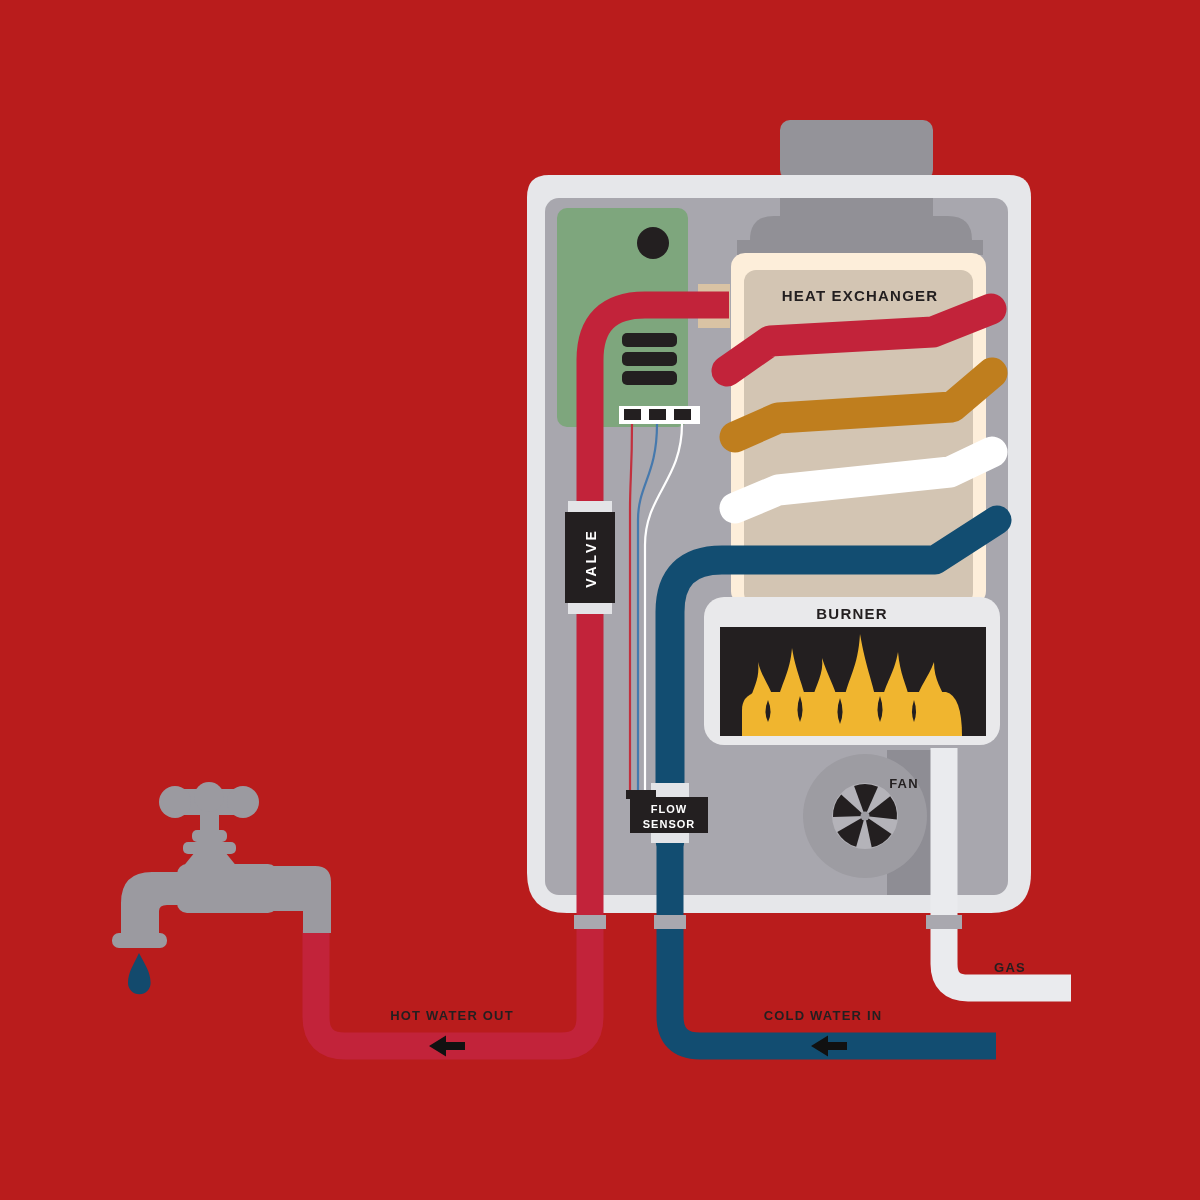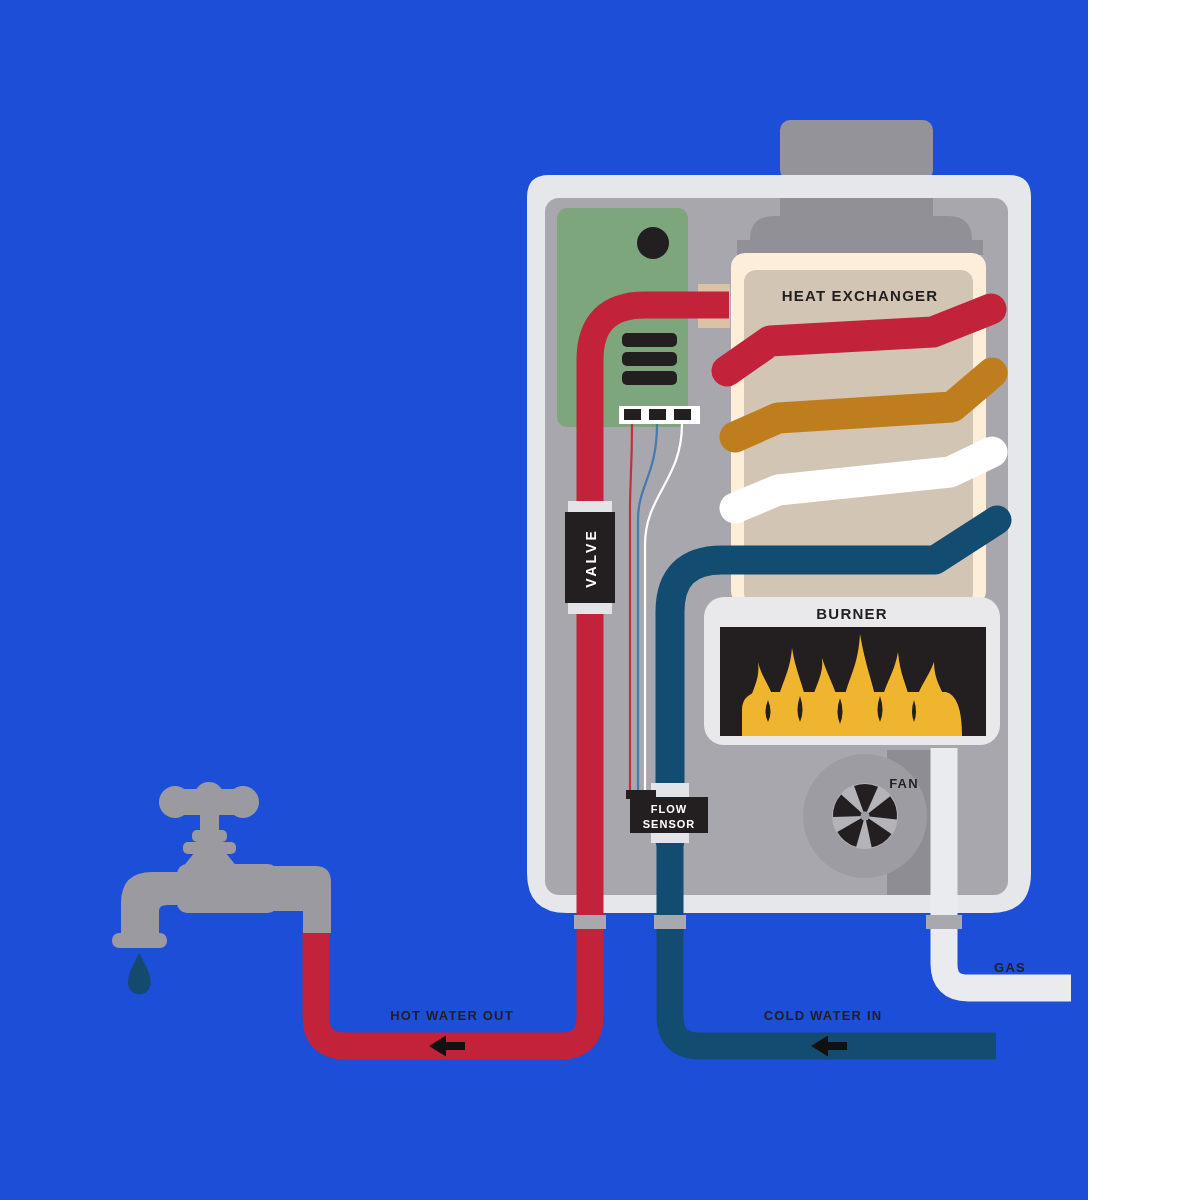--- a/index.html
+++ b/index.html
@@ -1,16 +1,16 @@
 <!DOCTYPE html>
 <html><head>
 <meta charset="utf-8">
 <style>
   html,body{margin:0;padding:0;background:#ffffff;}
-  .stage{width:1088px;height:1200px;position:relative;background:#1d4ed8;overflow:hidden;}
+  .stage{width:1200px;height:1200px;position:relative;background:#b91c1c;overflow:hidden;}
   svg{display:block;}
   text{font-family:"Liberation Sans","DejaVu Sans",sans-serif;font-weight:700;fill:#231f20;}
   .lbl{font-size:15px;letter-spacing:1.2px;}
   .lbl-sm{font-size:13px;letter-spacing:1.2px;}
   .lbl-white{font-size:11px;letter-spacing:1px;fill:#ffffff;}
   .lbl-valve{font-size:14px;letter-spacing:3px;fill:#ffffff;}
 </style>
 </head>
 <body>
 

